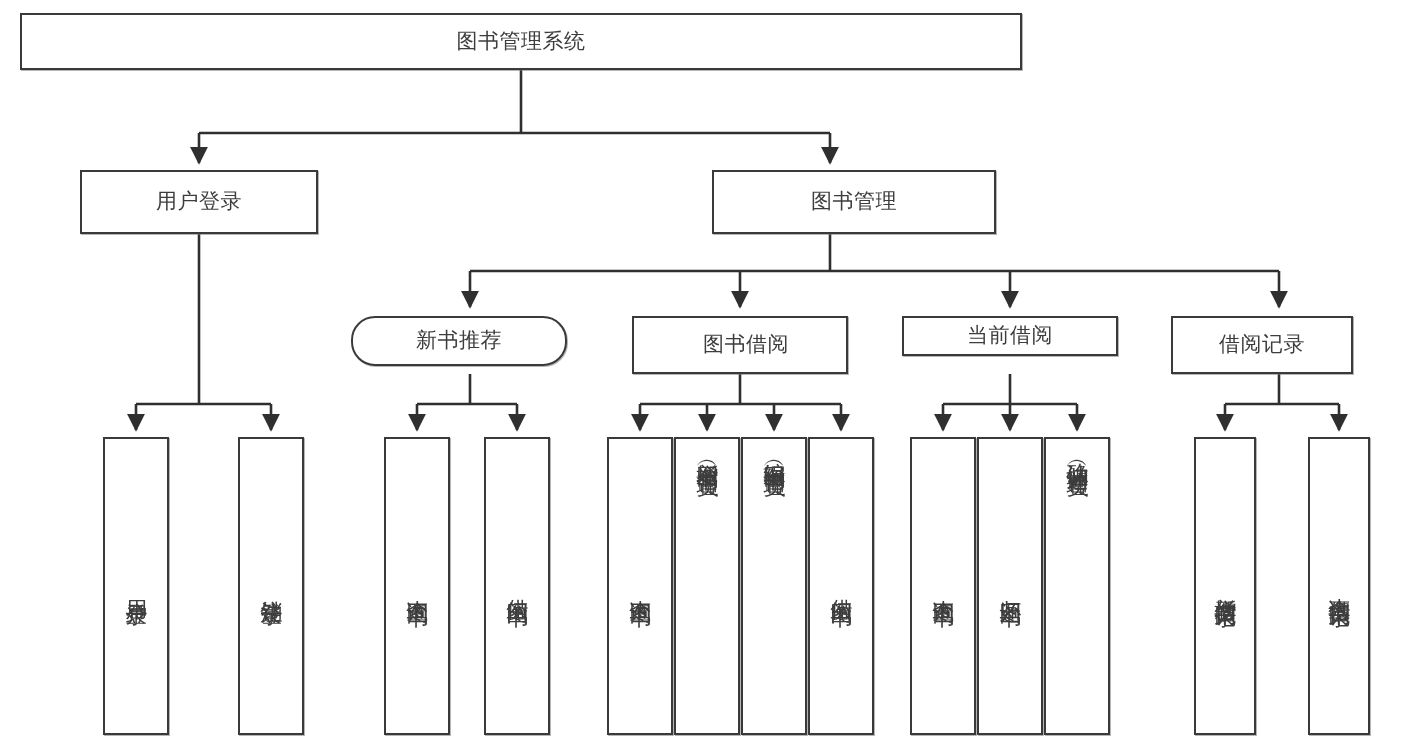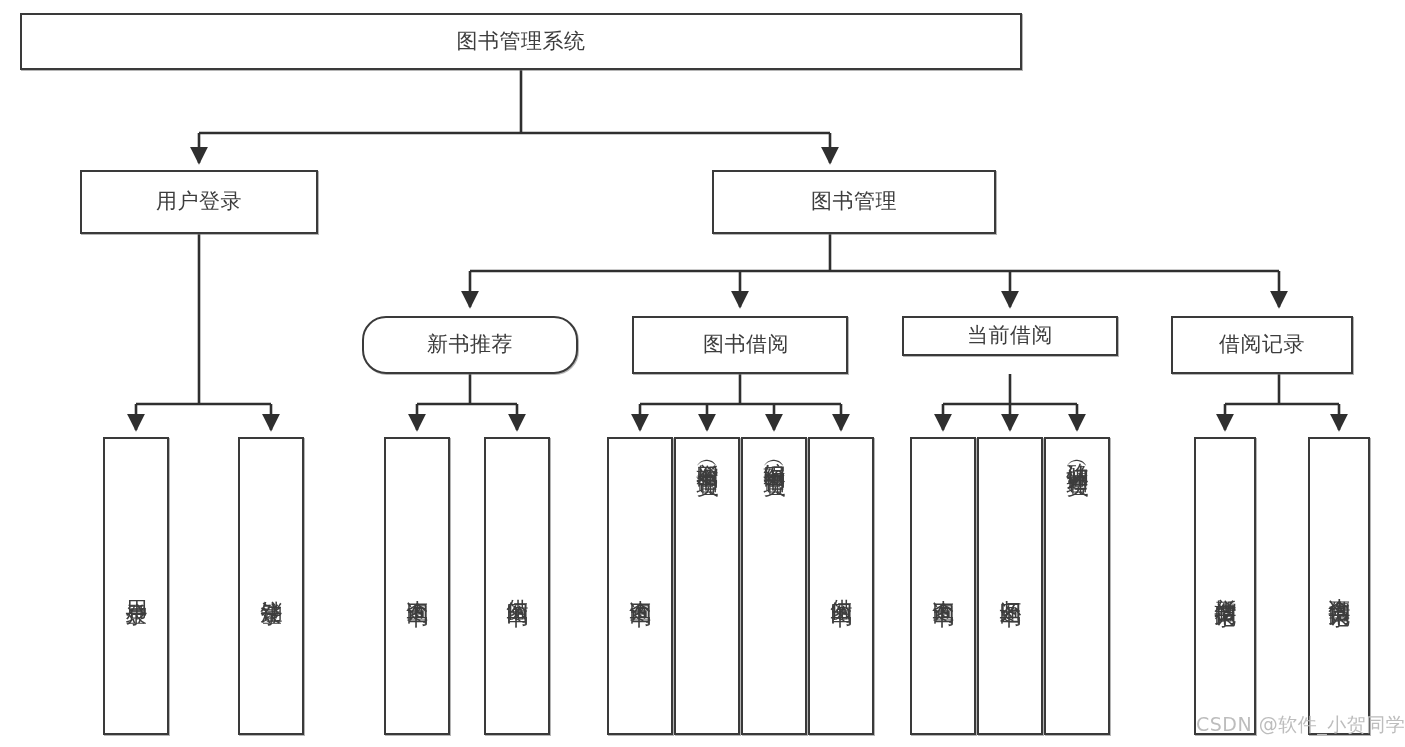--- a/index.html
+++ b/index.html
@@ -135,21 +135,21 @@
     <span class="node-label">图书管理系统</span>
   </div>
 
   <div class="node horiz" style="left:80px; top:170px; width:238px; height:64px;">
     <span class="node-label">用户登录</span>
   </div>
   <div class="node horiz" style="left:712px; top:170px; width:284px; height:64px;">
     <span class="node-label">图书管理</span>
   </div>
 
-  <div class="node horiz" style="left:362px; top:316px; width:216px; height:58px;border-radius:24px;">
+  <div class="node horiz" style="left:351px; top:316px; width:216px; height:50px;border-radius:24px;">
     <span class="node-label">新书推荐</span>
   </div>
   <div class="node horiz" style="left:632px; top:316px; width:216px; height:58px;padding-left:12px;">
     <span class="node-label">图书借阅</span>
   </div>
   <div class="node horiz" style="left:902px; top:316px; width:216px; height:40px;">
     <span class="node-label">当前借阅</span>
   </div>
   <div class="node horiz" style="left:1171px; top:316px; width:182px; height:58px;">
     <span class="node-label">借阅记录</span>
@@ -192,15 +192,14 @@
     <span class="node-label">确认归还（管理员）</span>
   </div>
 
   <div class="node vert" style="left:1194px; top:437px; width:62px; height:298px;">
     <span class="node-label">新增借阅记录</span>
   </div>
   <div class="node vert" style="left:1308px; top:437px; width:62px; height:298px;">
     <span class="node-label">查询借阅记录</span>
   </div>
 
-  <div class="watermark" style="left:1196px; top:712px;">CSDN @软件_小贺同学</div>
 
 </div>
 
 </body></html>

